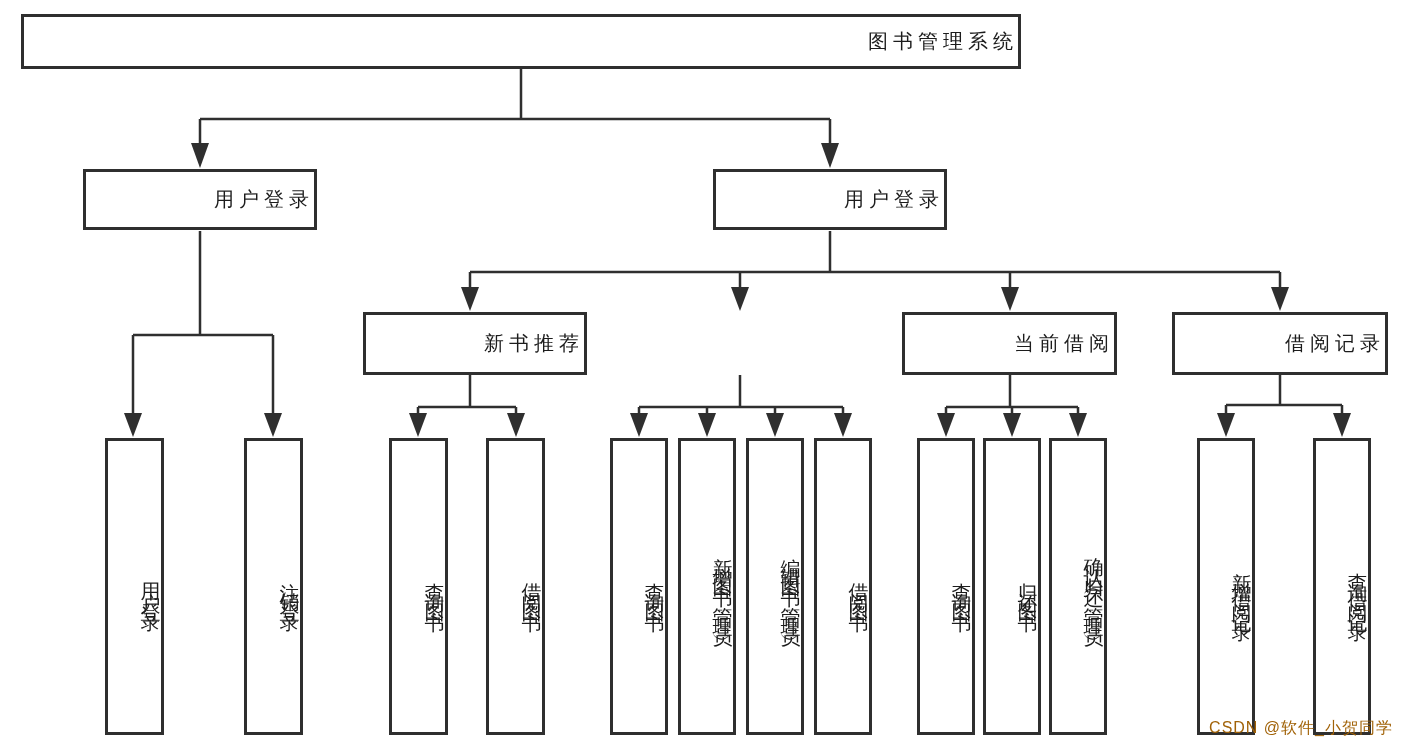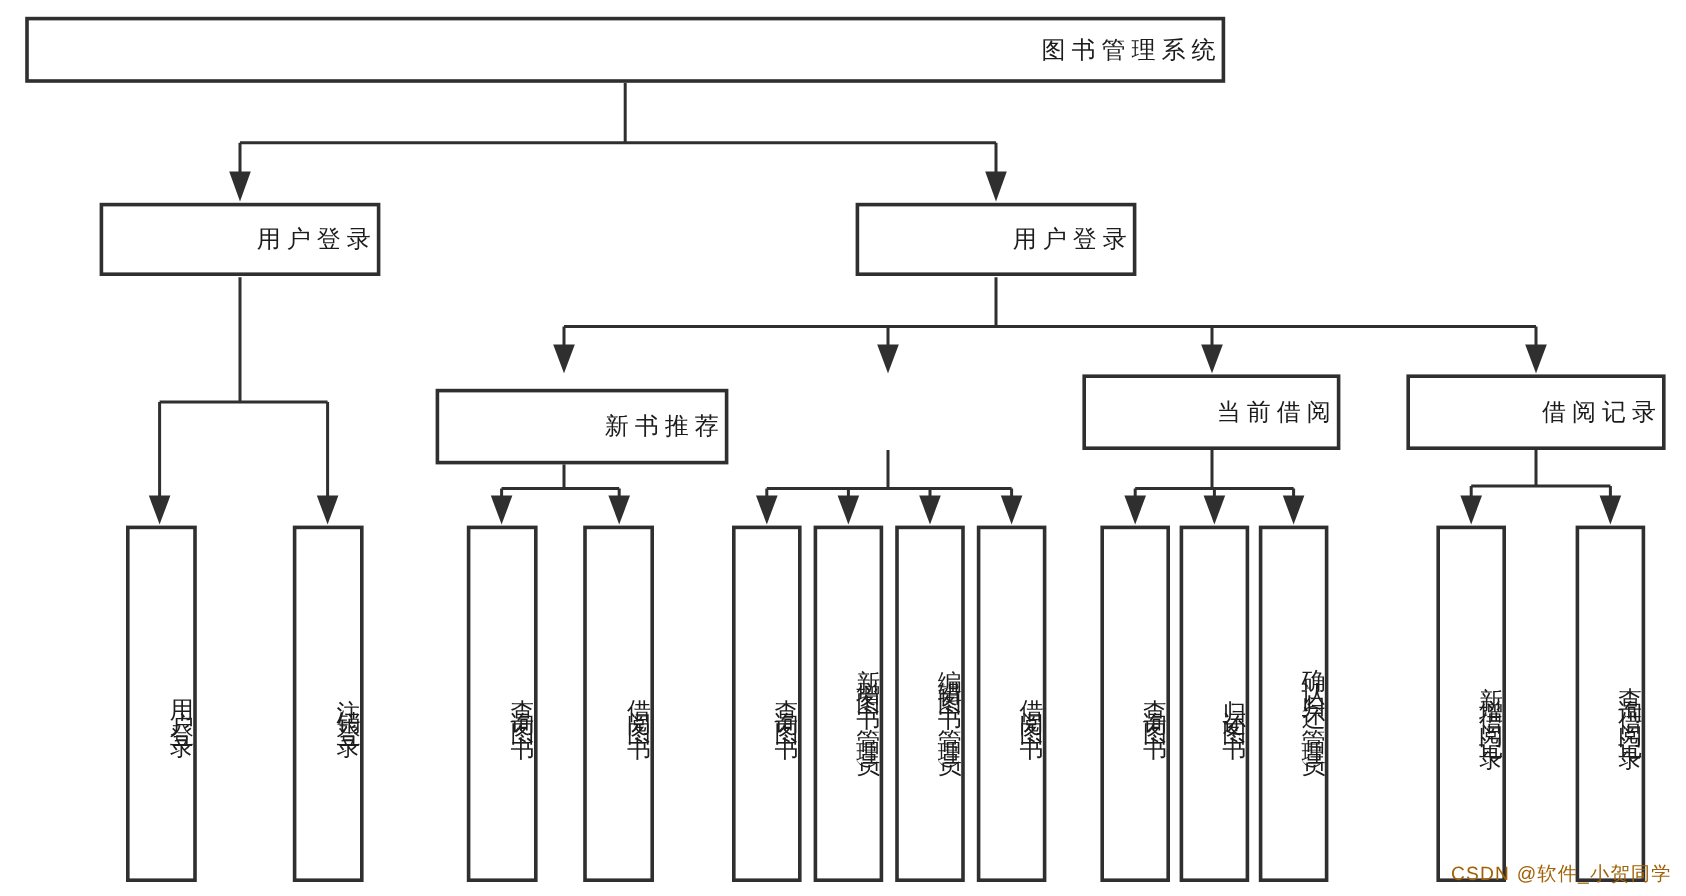--- a/index.html
+++ b/index.html
@@ -80,21 +80,21 @@
     <span class="lbl">图书管理系统</span>
   </div>
 
   <div class="box h" style="left:83px;top:169px;width:234px;height:61px">
     <span class="lbl">用户登录</span>
   </div>
   <div class="box h" style="left:713px;top:169px;width:234px;height:61px">
     <span class="lbl">用户登录</span>
   </div>
 
-  <div class="box h" style="left:363px;top:324px;width:244px;height:63px">
+  <div class="box h" style="left:363px;top:312px;width:224px;height:63px">
     <span class="lbl">新书推荐</span>
   </div>
   <div class="box h" style="left:1172px;top:312px;width:216px;height:63px">
     <span class="lbl">借阅记录</span>
   </div>
   <div class="box h" style="left:902px;top:312px;width:215px;height:63px">
     <span class="lbl">当前借阅</span>
   </div>
 
   <div class="box v" style="left:105px;top:438px;width:59px;height:297px">

